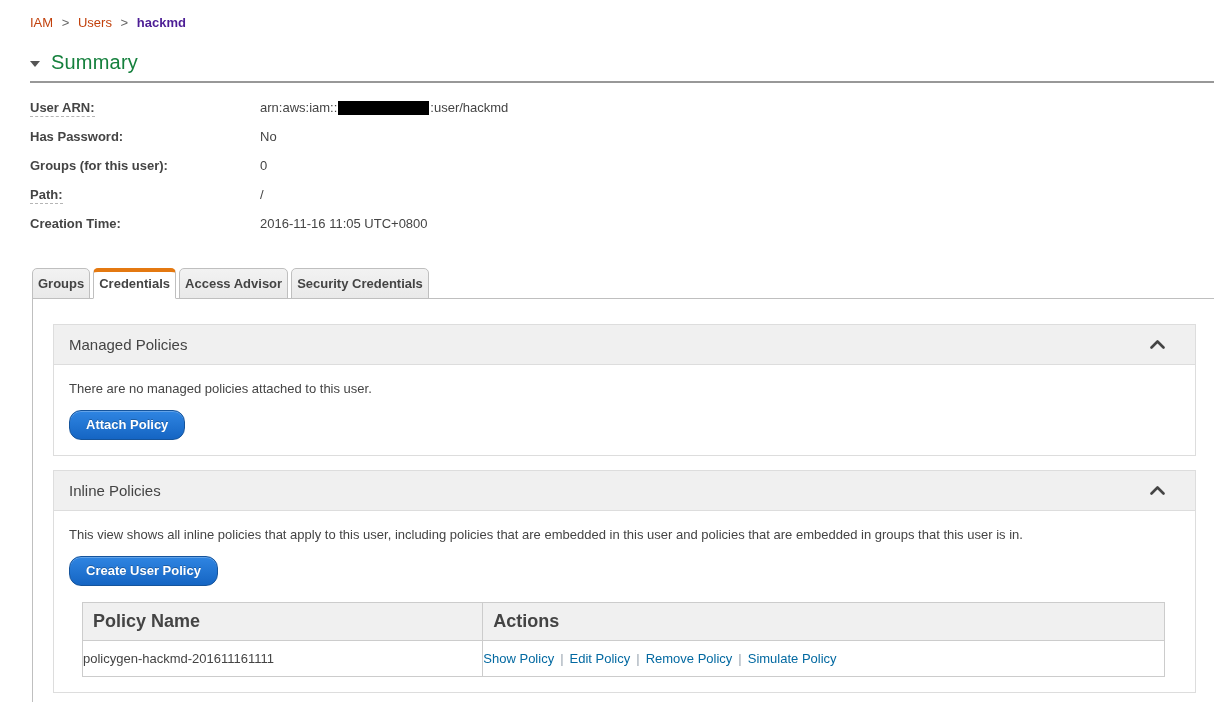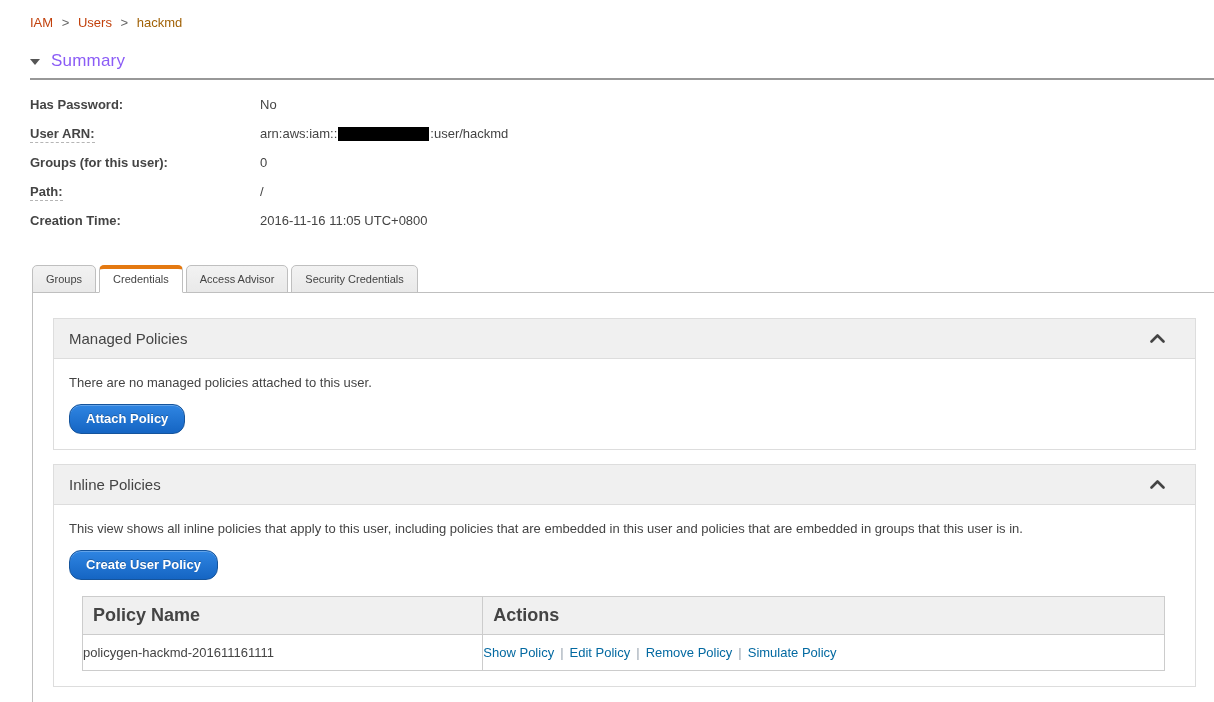--- a/index.html
+++ b/index.html
@@ -8,49 +8,49 @@
     width: 1214px; min-height: 702px;
     font-family: "Liberation Sans", sans-serif;
     font-size: 13px; color: #444;
     position: relative;
   }
 
   
   .breadcrumb { padding: 15px 0 0 30px; font-size: 13px; }
   .breadcrumb a { color: #c2410c; text-decoration: none; cursor: pointer; }
   .breadcrumb .sep { color: #666; margin: 0 5px; }
-  .breadcrumb .current { color: #a16207; font-weight: normal; }
+  .breadcrumb .current { color: #4c1d95; font-weight: bold; }
 
   
   .summary-head { margin: 21px 0 0 30px; display: flex; align-items: center; }
   .tri {
     width: 0; height: 0; margin-right: 11px; margin-top: 2px;
     border-left: 5px solid transparent; border-right: 5px solid transparent;
     border-top: 6px solid #555; cursor: pointer;
   }
-  .summary-head h2 { font-size: 17px; font-weight: 400; color: #8b5cf6; letter-spacing: .2px; }
+  .summary-head h2 { font-size: 20px; font-weight: 400; color: #15803d; letter-spacing: .2px; }
   .rule { margin: 7px 0 0 30px; border-top: 2px solid #989898; }
 
   
   .summary-fields { margin: 17px 0 0 30px; }
   .field-row { display: flex; margin-bottom: 14px; line-height: 15px; }
   .field-label { width: 230px; font-weight: bold; color: #444; }
   .field-label .dashed { border-bottom: 1px dashed #b5b5b5; padding-bottom: 1px; cursor: help; }
   .field-value { color: #444; }
   .redacted {
     display: inline-block; width: 91px; height: 14px;
     background: #000; vertical-align: text-bottom; margin: 0 1px;
   }
 
   
   .tabbar { display: flex; gap: 3px; padding-left: 32px; margin-top: 37px; position: relative; }
   .tab {
     background: linear-gradient(#f2f2f2, #e9e9e9);
     border: 1px solid #bfbfbf; border-radius: 5px 5px 0 0;
-    padding: 7px 13px 7px; font-size: 11px; font-weight: normal; color: #444;
+    padding: 7px 5px 7px; font-size: 13px; font-weight: bold; color: #444;
     margin-bottom: -1px; position: relative; z-index: 1; cursor: pointer;
   }
   .tab-active {
     background: #fff; border-top: 4px solid #e47911; padding-top: 4px;
     border-bottom: 1px solid #fff; z-index: 3;
   }
 
   
   .panel {
     margin-left: 32px;
@@ -111,26 +111,26 @@
 </div>
 
 <div class="summary-head">
   <span class="tri"></span>
   <h2>Summary</h2>
 </div>
 <div class="rule"></div>
 
 <div class="summary-fields">
   <div class="field-row">
+    <span class="field-label"><span class="dashed">User ARN:</span></span>
+    <span class="field-value"><span>arn:aws:iam::</span><span class="redacted"></span><span>:user/hackmd</span></span>
+  </div>
+  <div class="field-row">
     <span class="field-label">Has Password:</span>
     <span class="field-value">No</span>
-  </div>
-  <div class="field-row">
-    <span class="field-label"><span class="dashed">User ARN:</span></span>
-    <span class="field-value"><span>arn:aws:iam::</span><span class="redacted"></span><span>:user/hackmd</span></span>
   </div>
   <div class="field-row">
     <span class="field-label">Groups (for this user):</span>
     <span class="field-value">0</span>
   </div>
   <div class="field-row">
     <span class="field-label"><span class="dashed">Path:</span></span>
     <span class="field-value">/</span>
   </div>
   <div class="field-row">

